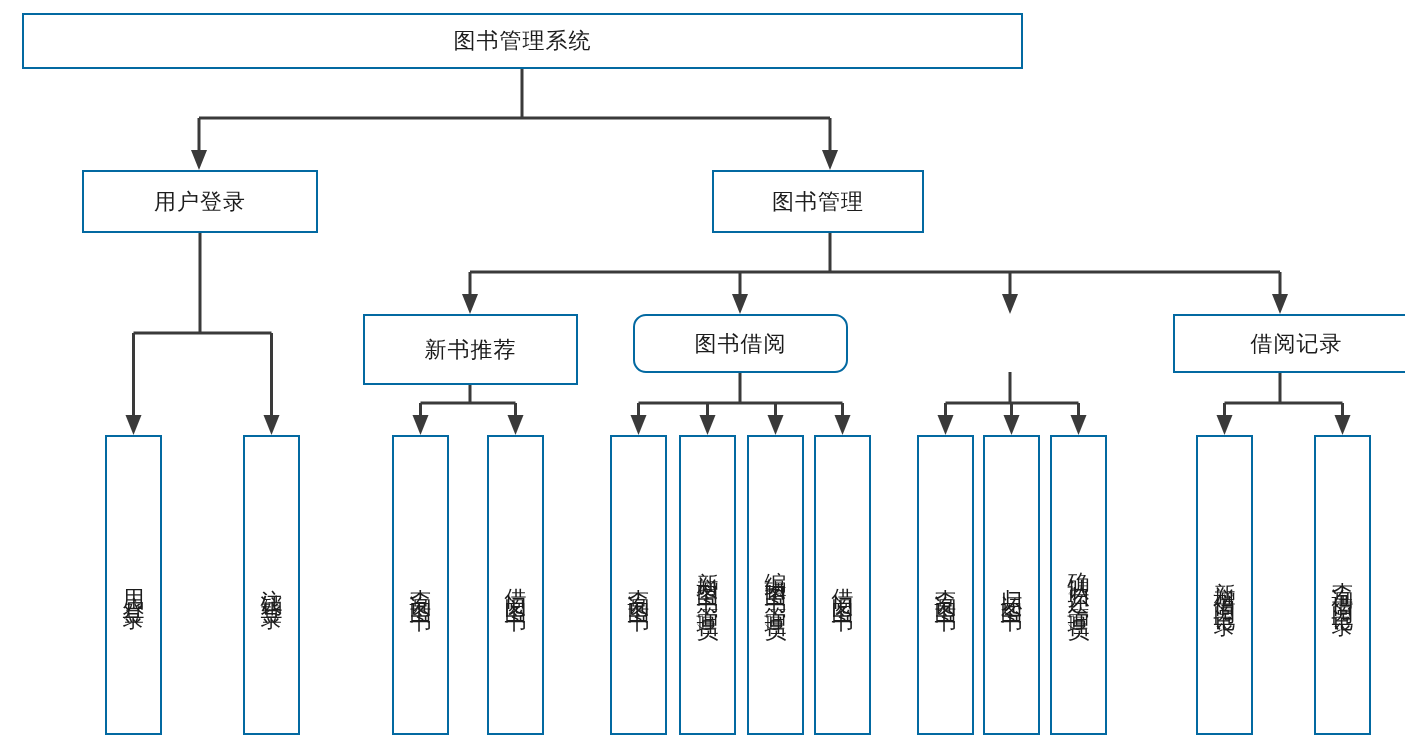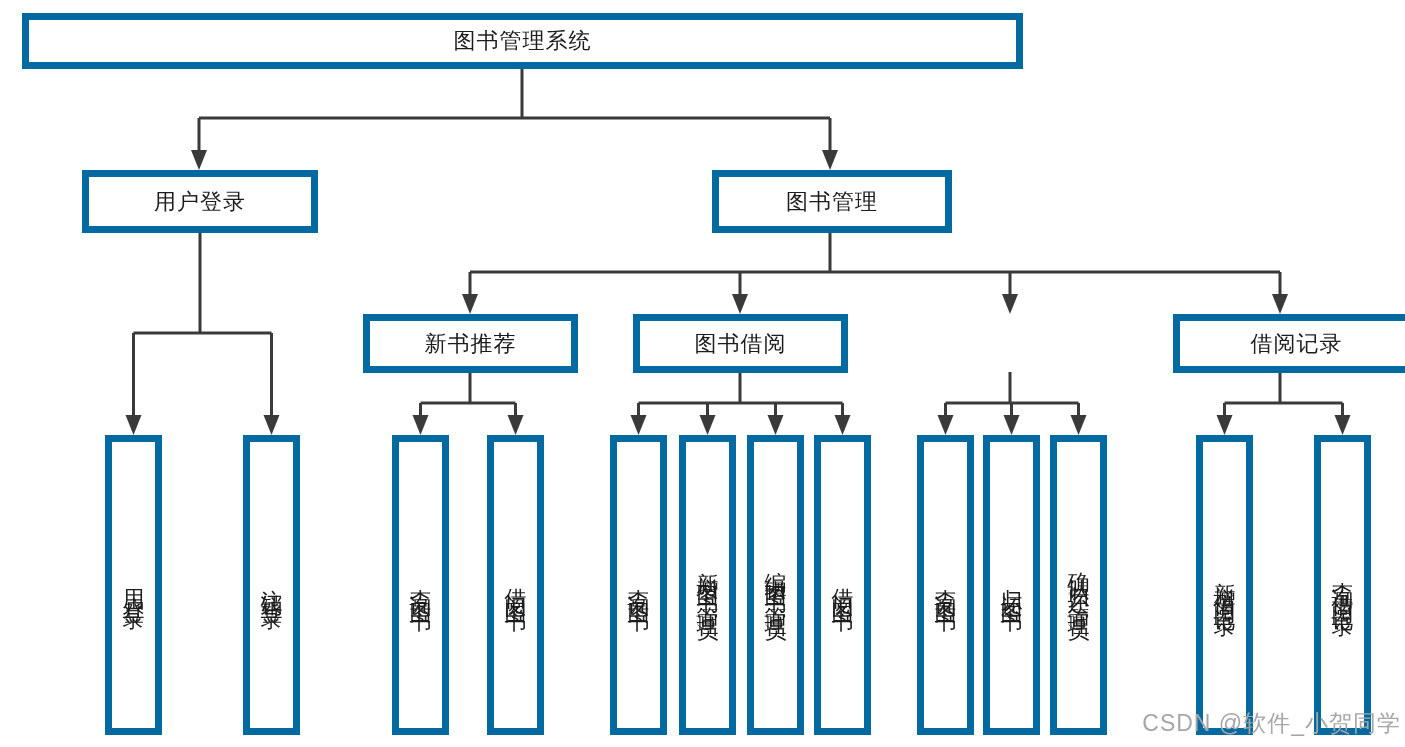--- a/index.html
+++ b/index.html
@@ -2,21 +2,21 @@
 <html><head>
 <meta charset="utf-8">
 <style>
   html,body{margin:0;padding:0;background:#ffffff;}
   .stage{
     position:relative;width:1405px;height:747px;background:#ffffff;overflow:hidden;
     font-family:"Liberation Sans","DejaVu Sans",sans-serif;color:#1c1c1c;
   }
   .stage svg{position:absolute;left:0;top:0;pointer-events:none;}
   .box{
-    position:absolute;box-sizing:border-box;border:7px solid #0369a1;background:#ffffff;
+    position:absolute;box-sizing:border-box;border:2px solid #0369a1;background:#ffffff;
     display:flex;align-items:center;justify-content:center;text-align:center;
     white-space:nowrap;z-index:2;
   }
   .hbox{font-size:22px;letter-spacing:1px;}
   .vbox{
     writing-mode:vertical-rl;text-orientation:mixed;
     font-size:22px;letter-spacing:7px;line-height:1;
   }
   .watermark{
     position:absolute;right:4px;bottom:8px;z-index:5;
@@ -71,39 +71,38 @@
       <polygon points="1003.5,415 1019.5,415 1011.5,435"></polygon>
       <polygon points="1070.5,415 1086.5,415 1078.5,435"></polygon>
       <polygon points="1216.5,415 1232.5,415 1224.5,435"></polygon>
       <polygon points="1334.5,415 1350.5,415 1342.5,435"></polygon>
     </g>
   </svg>
 
   <div class="box hbox" style="left:22px;top:13px;width:1001px;height:56px;">图书管理系统</div>
 
   <div class="box hbox" style="left:82px;top:170px;width:236px;height:63px;">用户登录</div>
-  <div class="box hbox" style="left:712px;top:170px;width:240px;height:63px;text-align:center;">图书管理</div>
+  <div class="box hbox" style="left:712px;top:170px;width:212px;height:63px;text-align:center;">图书管理</div>
 
-  <div class="box hbox" style="left:363px;top:314px;width:215px;height:59px;">新书推荐</div>
-  <div class="box hbox" style="left:633px;top:314px;width:215px;height:59px;">图书借阅</div>
+  <div class="box hbox" style="left:363px;top:314px;width:215px;height:71px;">新书推荐</div>
+  <div class="box hbox" style="left:633px;top:314px;width:215px;height:59px;border-radius:13px;">图书借阅</div>
   <div class="box hbox" style="left:1173px;top:314px;width:247px;height:59px;">借阅记录</div>
 
   <div class="box vbox" style="left:105px;top:435px;width:57px;height:300px;">用户登录</div>
   <div class="box vbox" style="left:243px;top:435px;width:57px;height:300px;">注销登录</div>
 
   <div class="box vbox" style="left:392px;top:435px;width:57px;height:300px;">查询图书</div>
   <div class="box vbox" style="left:487px;top:435px;width:57px;height:300px;">借阅图书</div>
 
   <div class="box vbox" style="left:610px;top:435px;width:57px;height:300px;">查询图书</div>
   <div class="box vbox" style="left:679px;top:435px;width:57px;height:300px;">新增图书（管理员）</div>
   <div class="box vbox" style="left:747px;top:435px;width:57px;height:300px;">编辑图书（管理员）</div>
   <div class="box vbox" style="left:814px;top:435px;width:57px;height:300px;">借阅图书</div>
 
   <div class="box vbox" style="left:917px;top:435px;width:57px;height:300px;">查询图书</div>
   <div class="box vbox" style="left:983px;top:435px;width:57px;height:300px;">归还图书</div>
   <div class="box vbox" style="left:1050px;top:435px;width:57px;height:300px;">确认归还（管理员）</div>
 
   <div class="box vbox" style="left:1196px;top:435px;width:57px;height:300px;">新增借阅记录</div>
   <div class="box vbox" style="left:1314px;top:435px;width:57px;height:300px;">查询借阅记录</div>
 
-  <div class="watermark">CSDN @软件_小贺同学</div>
 
 </div>
 
 </body></html>

